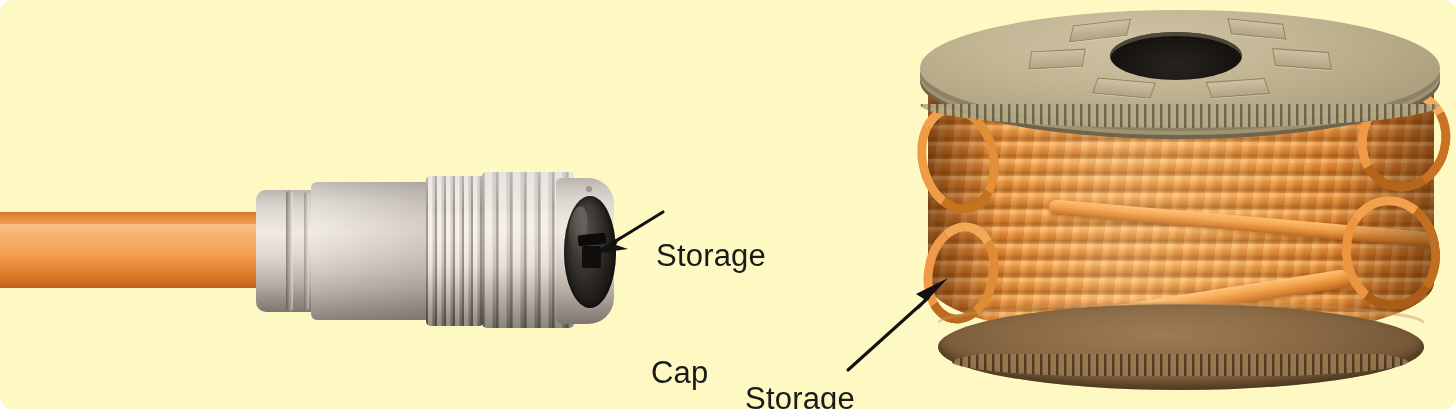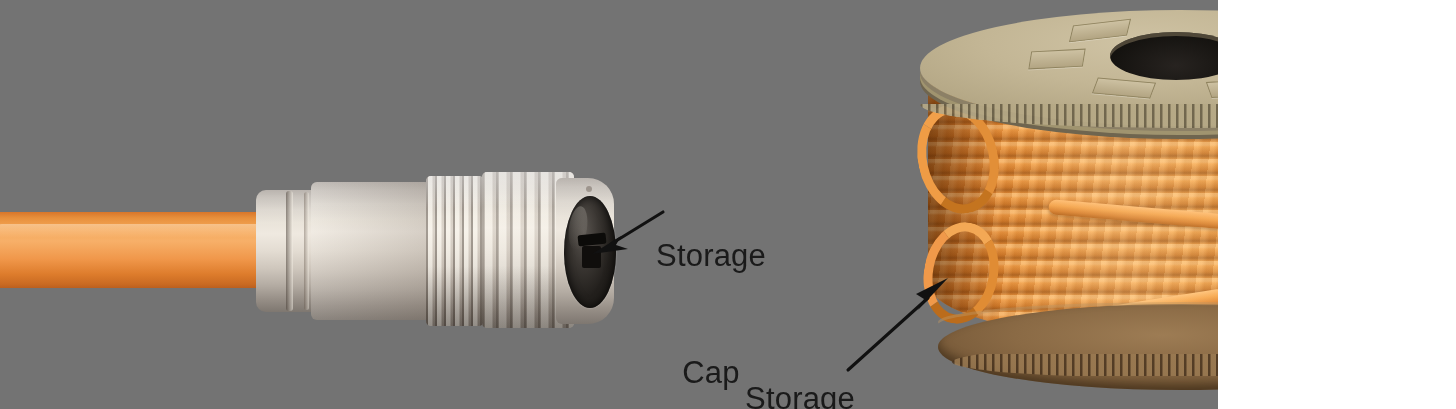--- a/index.html
+++ b/index.html
@@ -2,41 +2,42 @@
 <html><head>
 <meta charset="utf-8">
 <style>
   html, body {
     margin: 0;
     padding: 0;
     background: #ffffff;
   }
   #figure {
     position: relative;
-    width: 1218px;
+    width: 1456px;
     height: 409px;
-    background: #737373;
+    background: #fef9c3;
     overflow: hidden;
     font-family: "Liberation Sans", sans-serif;
+    border-radius: 12px;
   }
   .layer { position: absolute; }
 
   
   .callout-label {
     position: absolute;
     font-family: "Liberation Sans", sans-serif;
     font-weight: 300;
     font-size: 31px;
     line-height: 39px;
     color: #1a1a1a;
     letter-spacing: 0.2px;
     white-space: pre;
   }
   .callout-label .l1 { display: block; text-align: center; }
-  .callout-label .l2 { display: block; text-align: center; }
+  .callout-label .l2 { display: block; }
 
   #label-storage-cap { left: 651px; top: 158px; width: 120px; }
   #label-storage-spool { left: 742px; top: 301px; width: 116px; }
 
   svg.arrow-svg { position: absolute; overflow: visible; }
 
   
   #cable-left {
     left: -4px; top: 212px;
     width: 290px; height: 76px;

